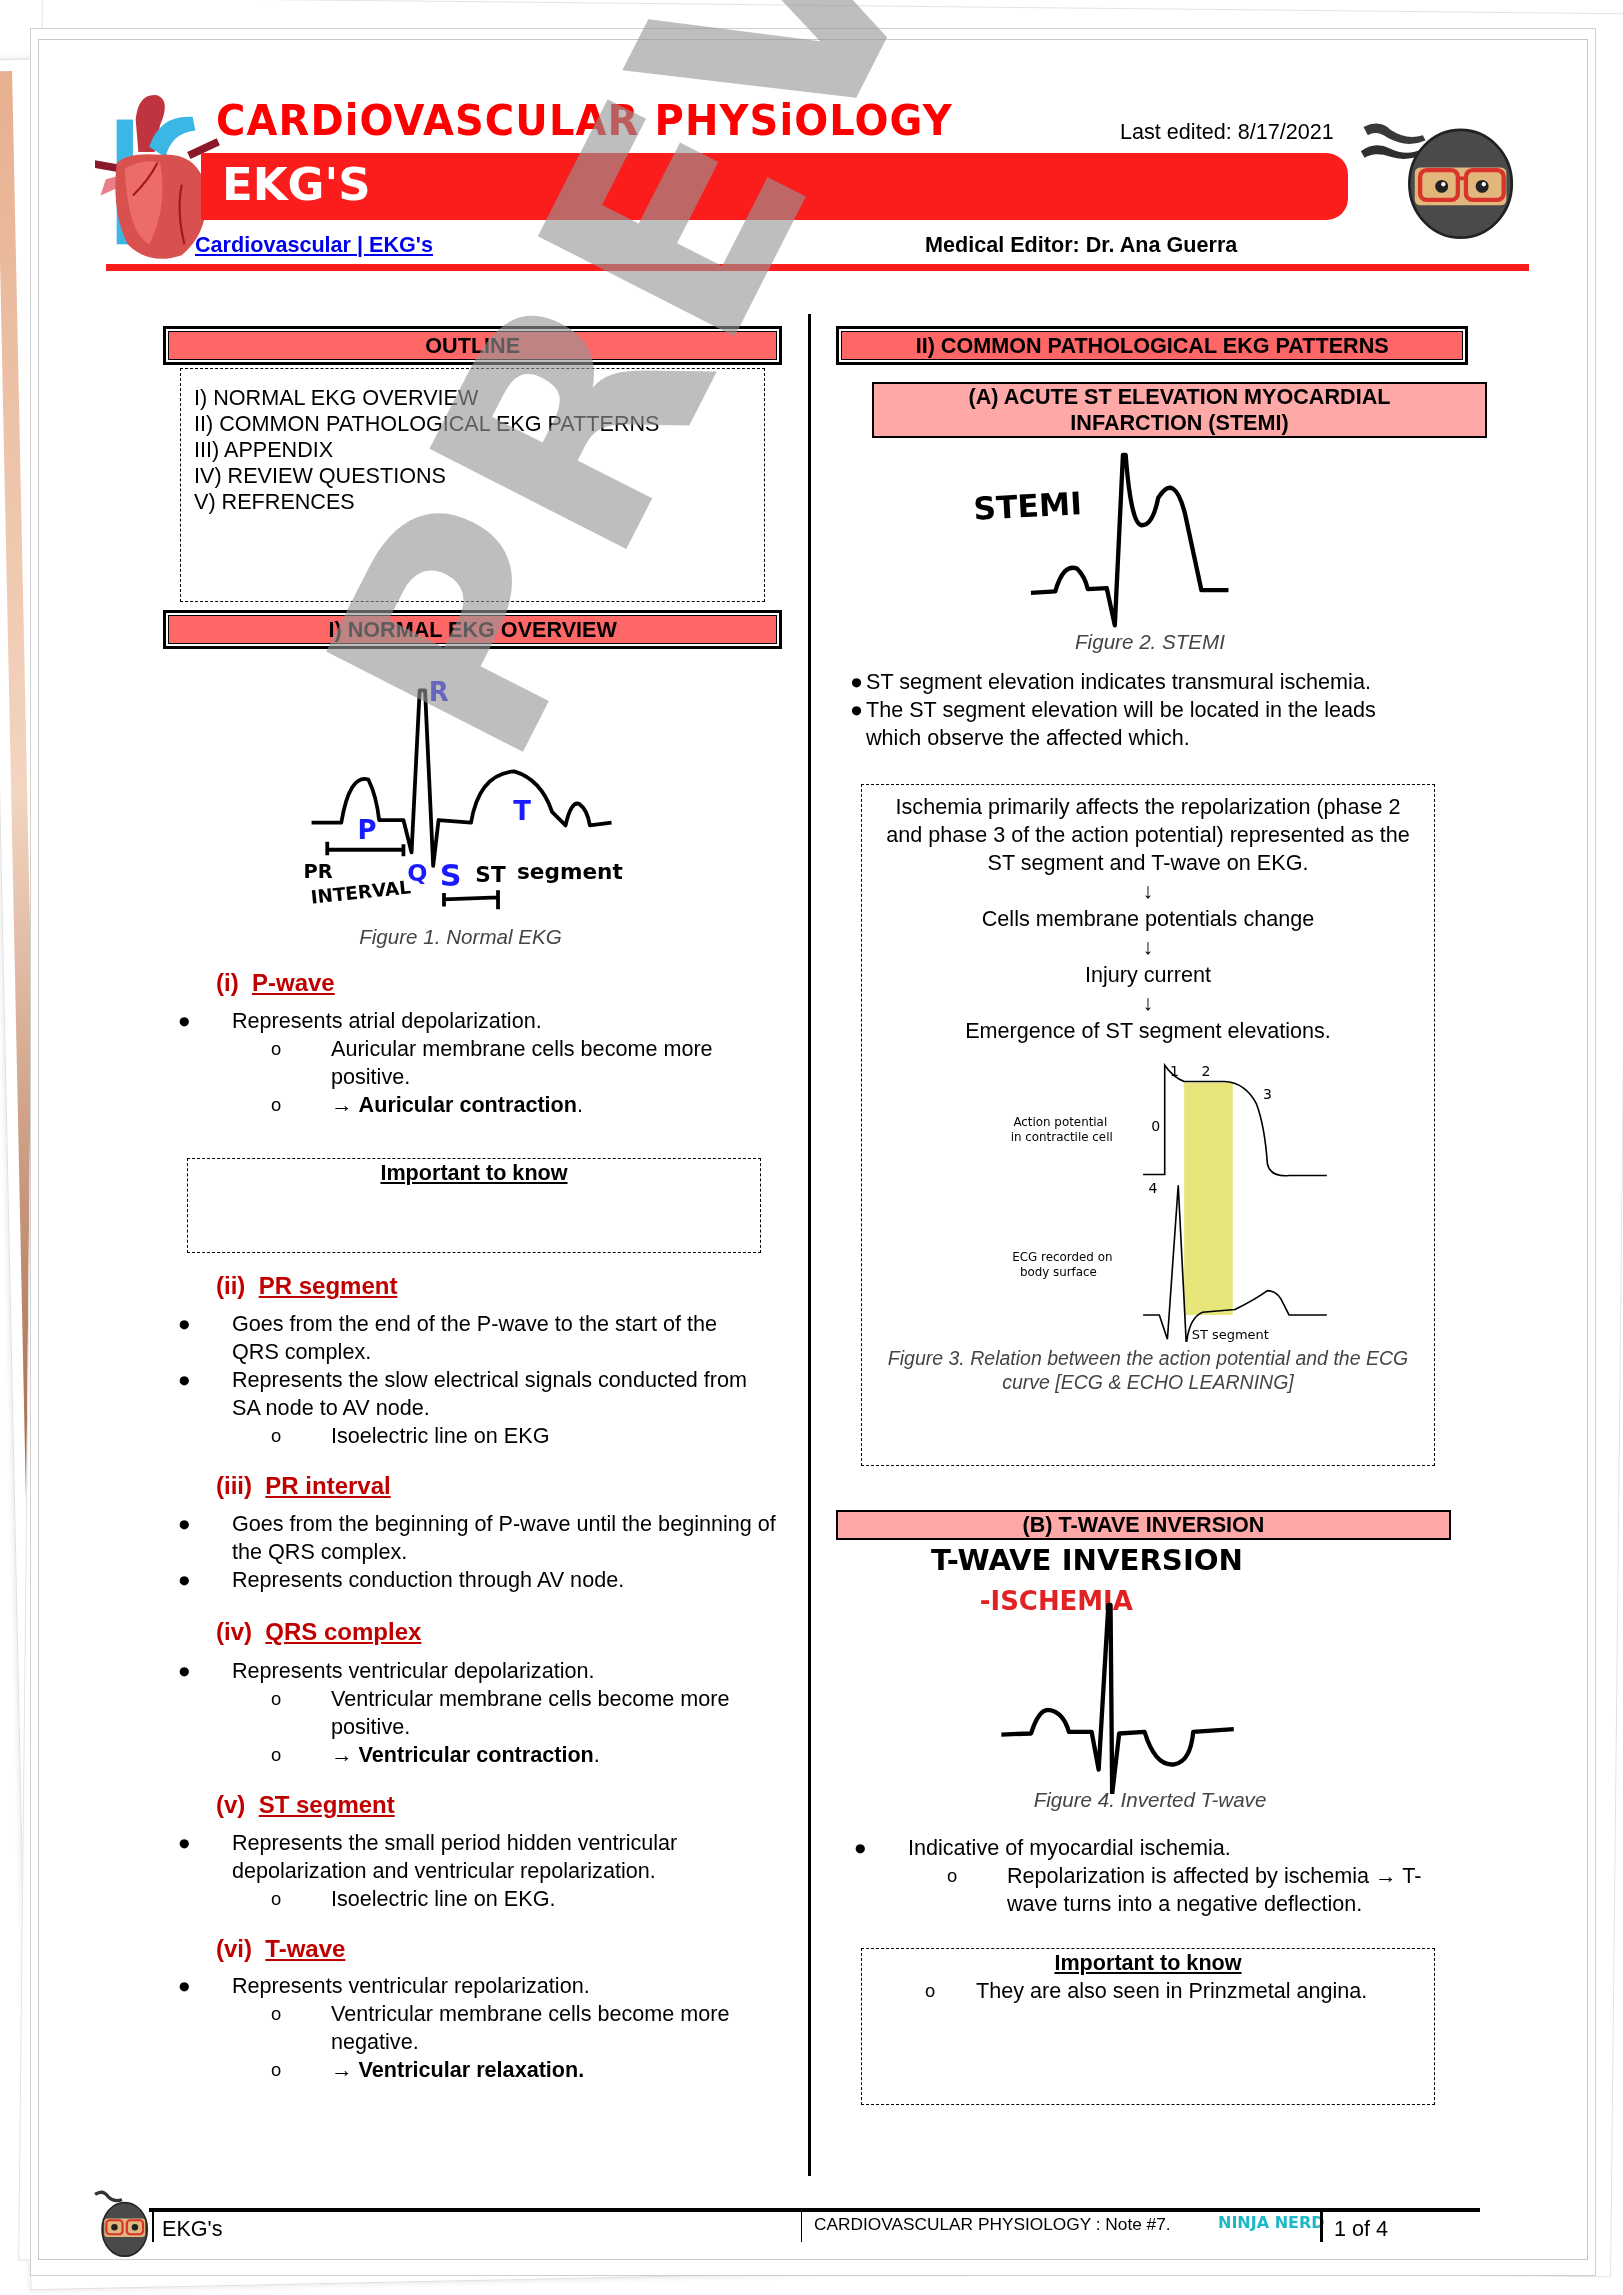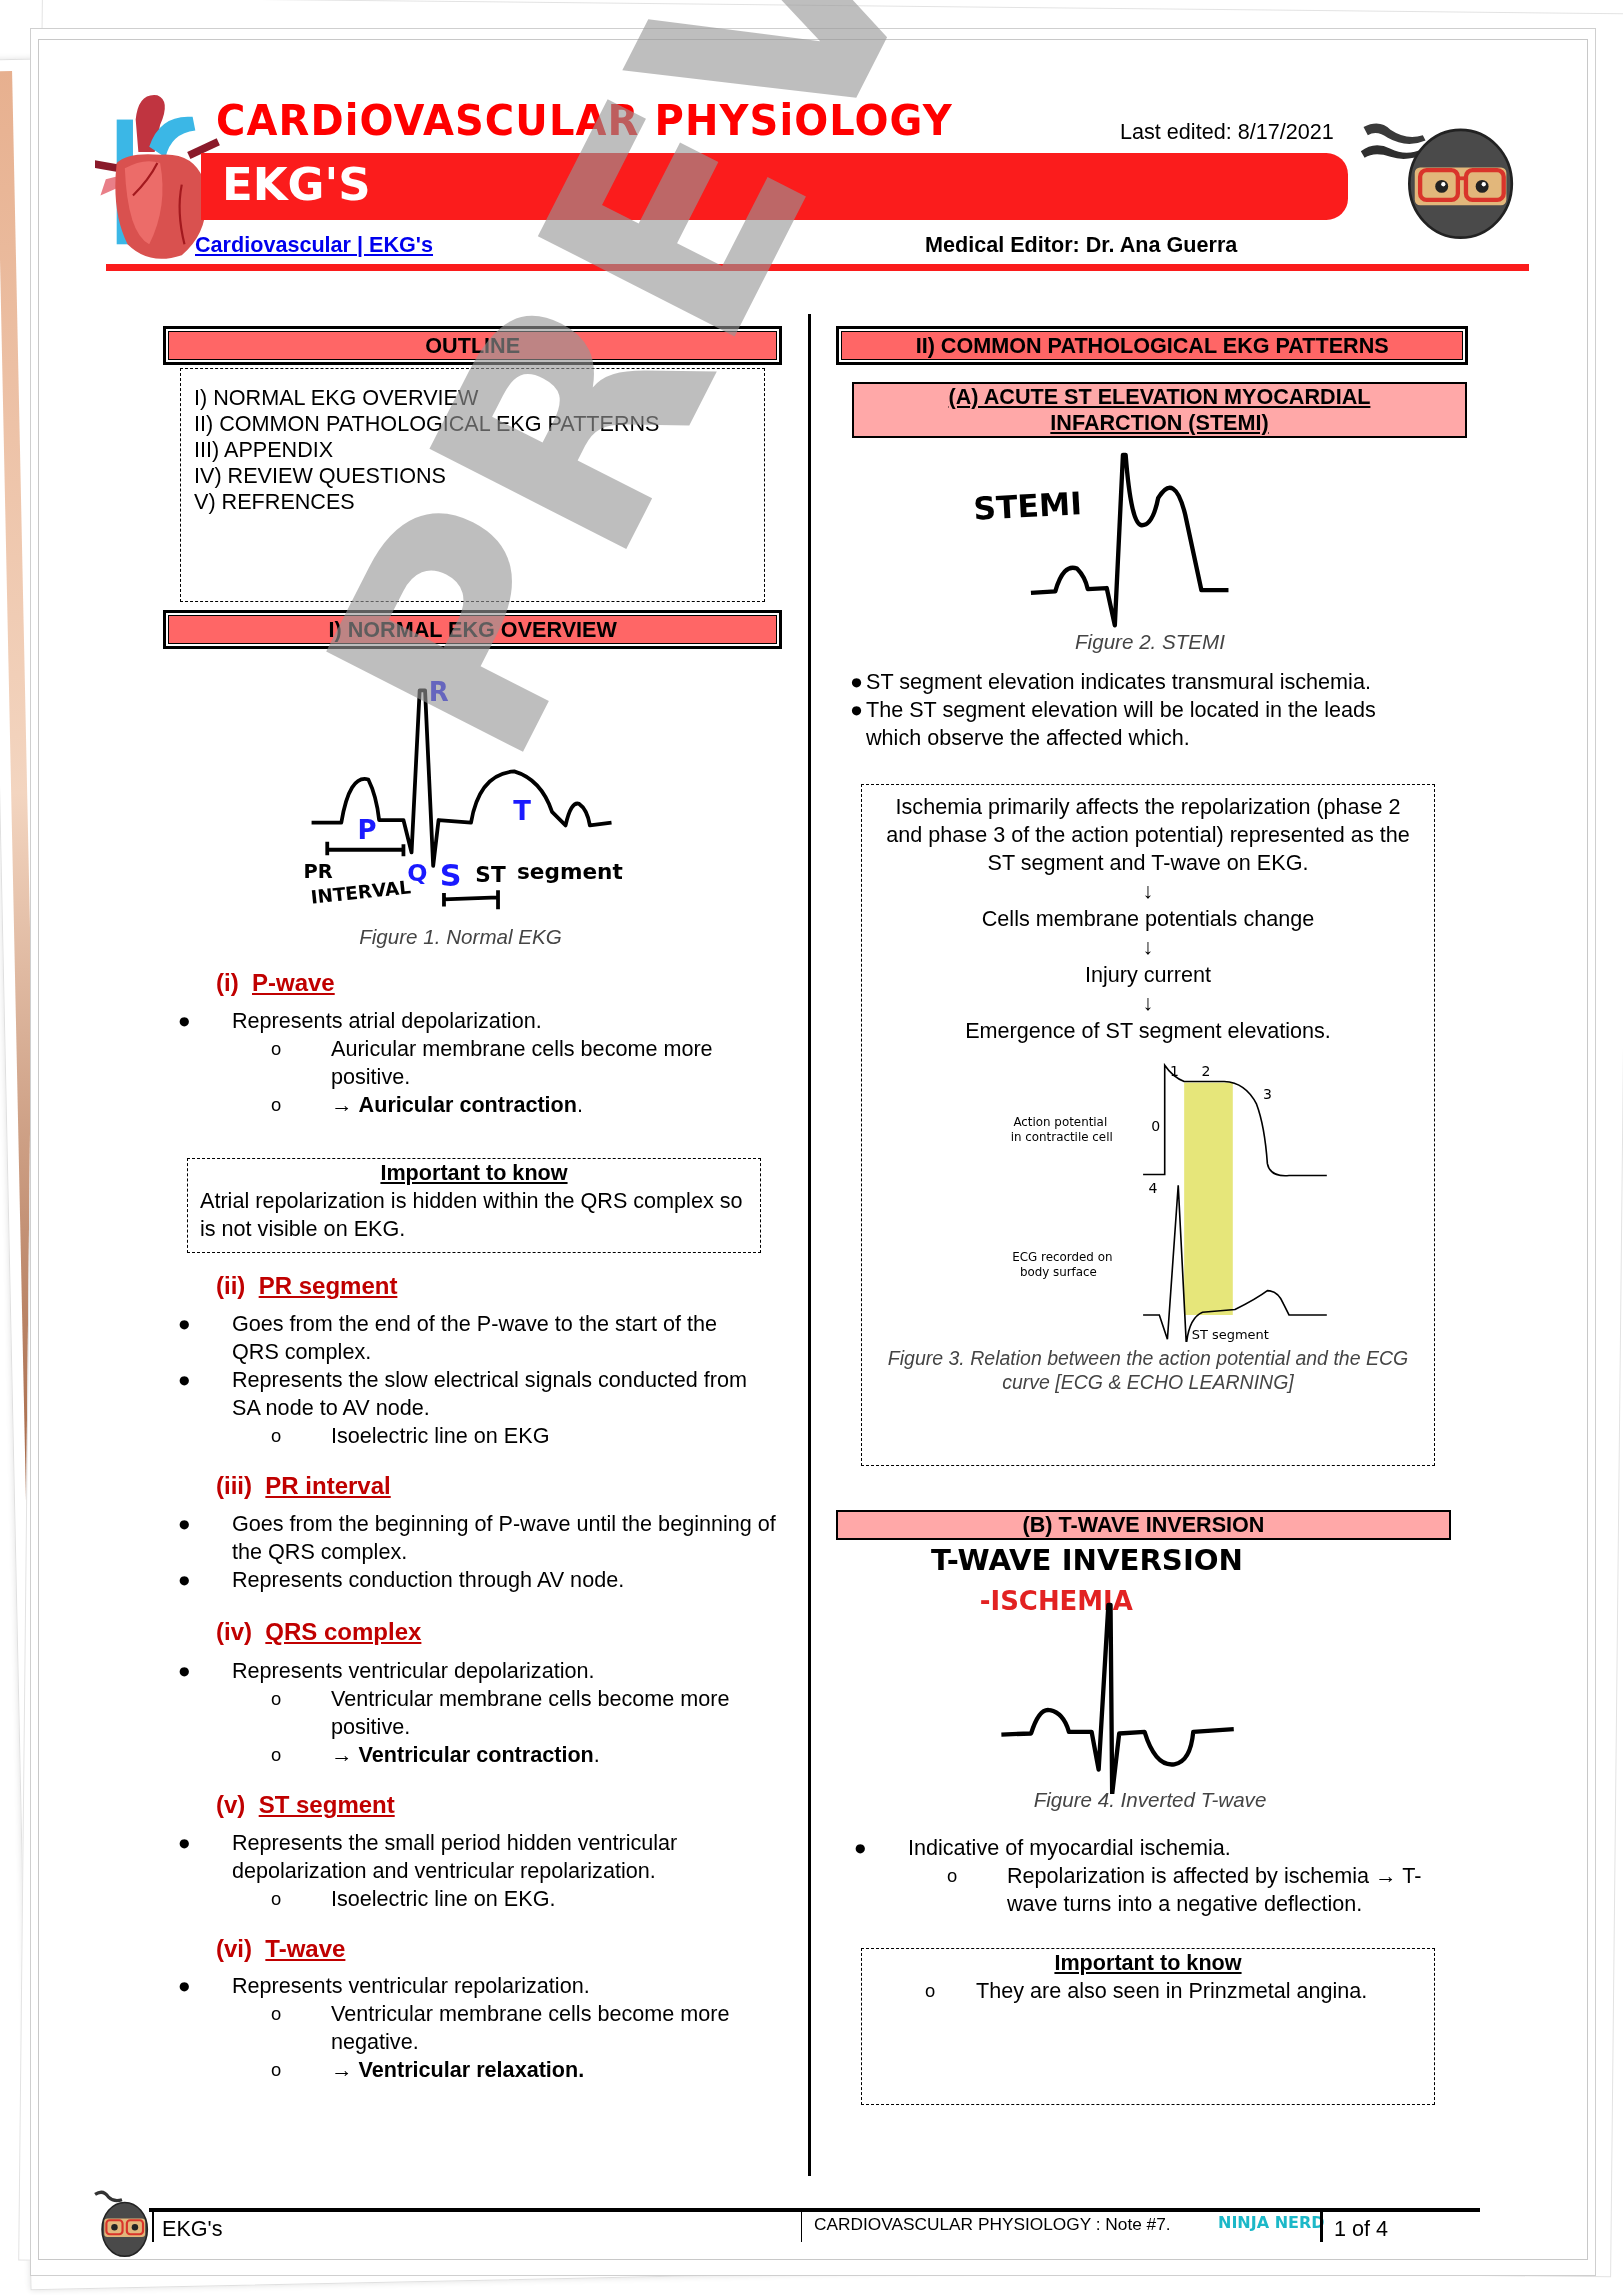--- a/index.html
+++ b/index.html
@@ -134,21 +134,20 @@
       <span style="width:411px">Auricular membrane cells become more positive.</span>
     </div>
   <div class="c-row">
       <span class="c-dot">o</span>
       <span><span>→ </span><b>Auricular contraction</b><span>.</span></span>
     </div>
 </div>
 
 <div class="abs dashed txt" style="left:187px;top:1158px;width:574px;height:95px;padding:0 12px;box-sizing:border-box;">
   <div class="imp-title">Important to know</div>
-  <div>Atrial repolarization is hidden within the QRS complex so is not visible on EKG.</div>
 </div>
 
 <div class="abs h-item" style="left:216px;top:1272px;">
   <span>(ii)</span>&nbsp;&nbsp;<u>PR segment</u>
 </div>
 <div class="abs txt" style="left:168px;top:1310px;width:622px;">
   <div class="b-row">
       <span class="b-dot">●</span>
       <span style="padding-left:15px;width:519px">Goes from the end of the P-wave to the start of the QRS complex.</span>
     </div>
@@ -222,21 +221,21 @@
     </div>
   <div class="c-row">
       <span class="c-dot">o</span>
       <span><span>→ </span><b>Ventricular relaxation.</b></span>
     </div>
 </div>
 
 <div class="abs sect" style="left:836px;top:326px;width:622px;">
   <div class="sect-in">II)  COMMON PATHOLOGICAL EKG PATTERNS</div>
 </div>
-<div class="abs sub-sect" style="left:852px;top:382px;width:611px;text-decoration:underline;">
+<div class="abs sub-sect" style="left:872px;top:382px;width:611px;">
   <div>(A)  ACUTE ST ELEVATION MYOCARDIAL</div>
   <div>INFARCTION (STEMI)</div>
 </div>
 
 <div class="abs" style="left:920px;top:444px;width:460px;height:195px;">
   <svg width="460" height="195" viewBox="0 0 850 360">
     <path d="M205 275 L250 272 Q265 220 290 230 Q305 245 310 268 L345 266 L360 335 L375 20 L380 20 Q390 150 410 150 Q430 150 440 100 Q470 50 490 130 L520 270 L570 270" stroke="#000" stroke-width="8" fill="none" stroke-linejoin="round"></path>
     <text x="100" y="140" font-family="DejaVu Sans, sans-serif" font-weight="bold" font-size="58" fill="#000" transform="rotate(-3 100 140)">STEMI</text>
   </svg>
 </div>

